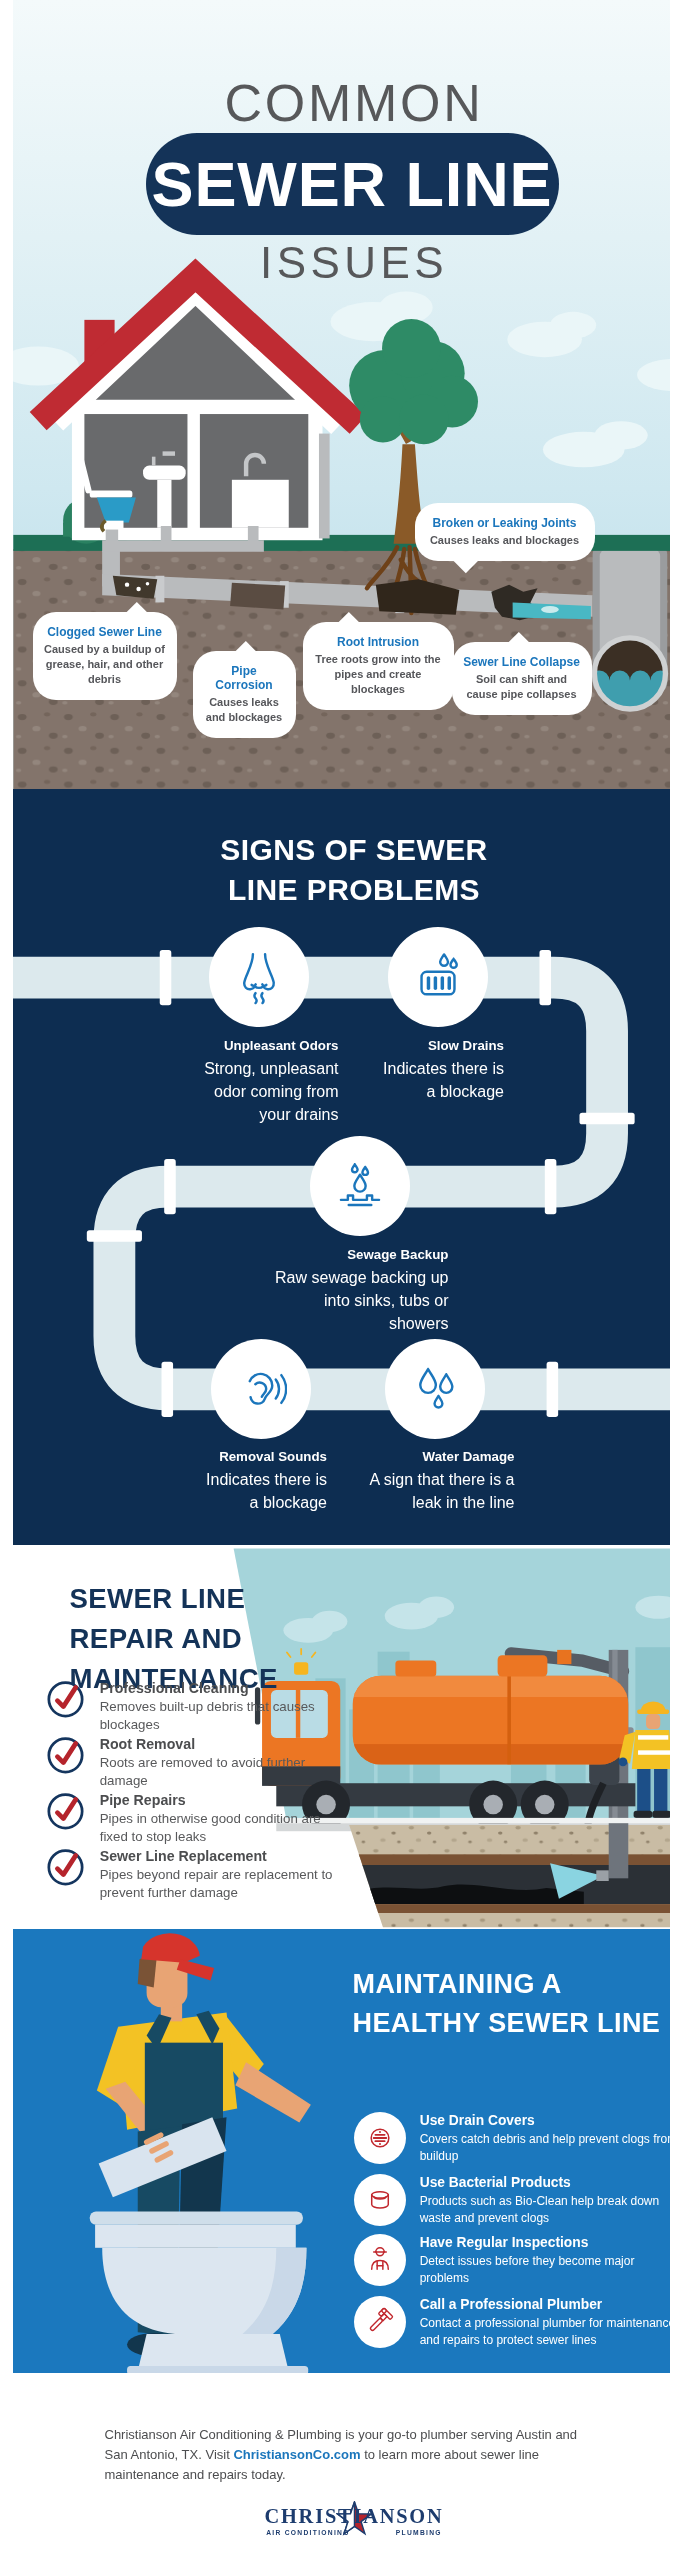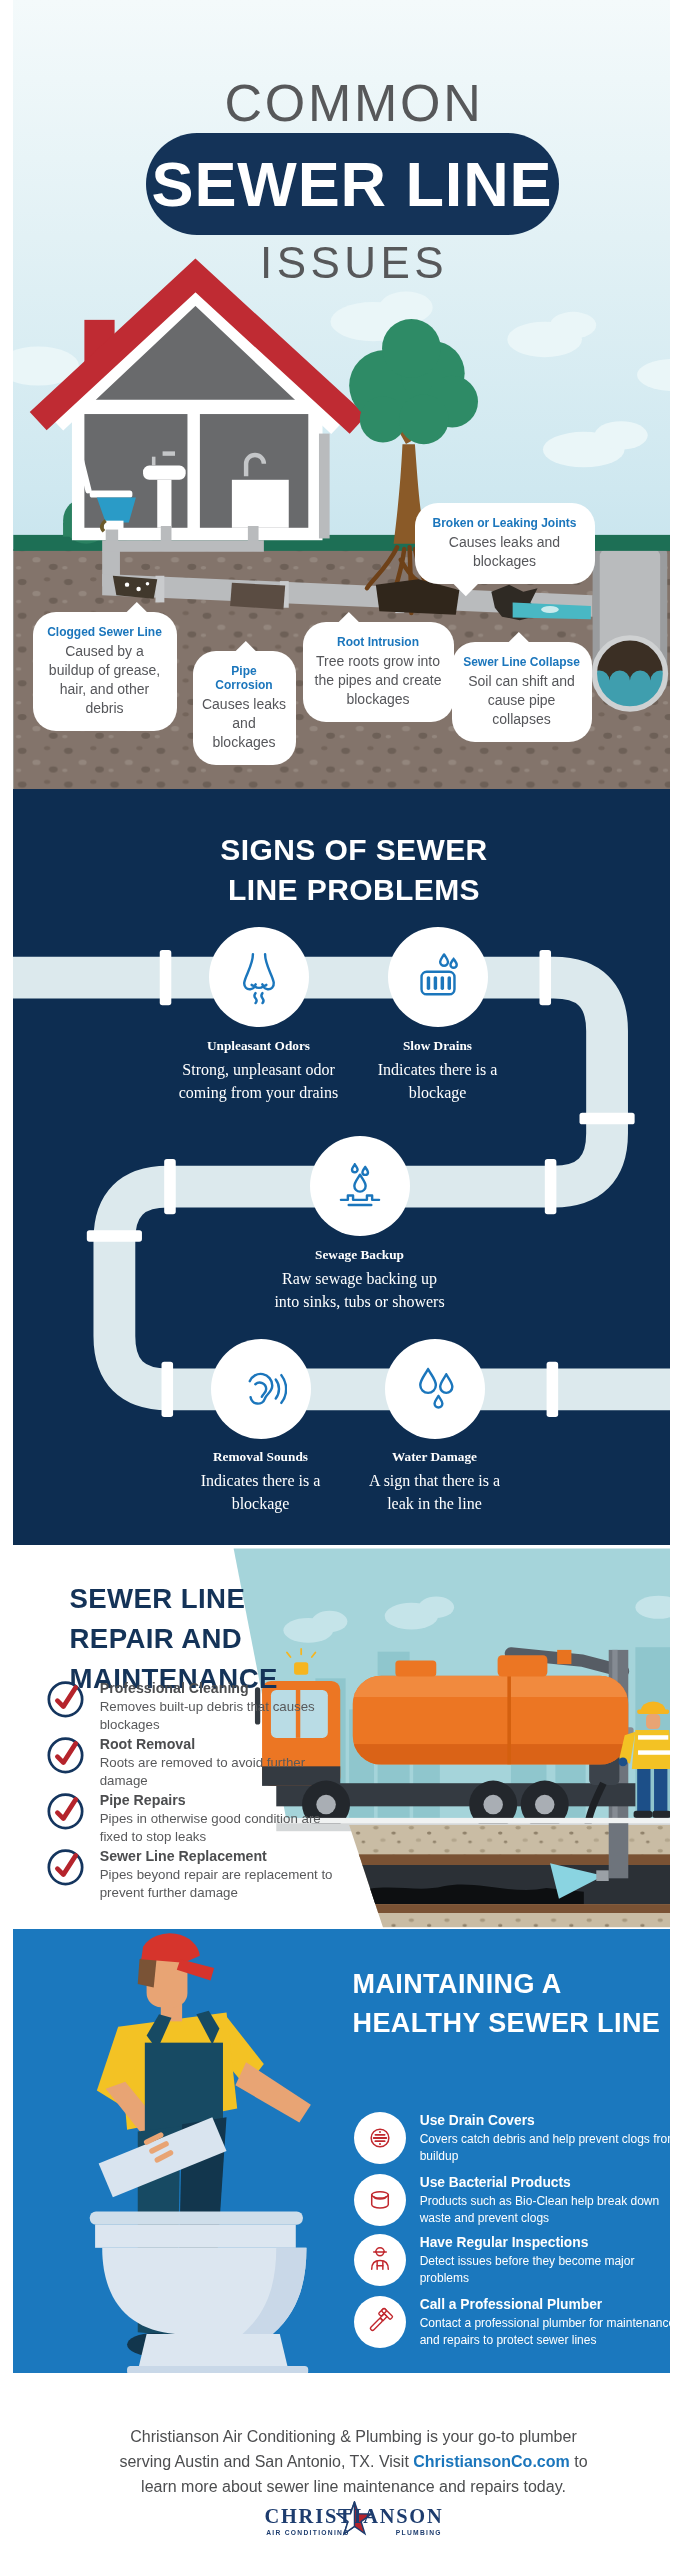--- a/index.html
+++ b/index.html
@@ -11,40 +11,40 @@
   
   .sec-hero { top:0; height:789px; background:linear-gradient(180deg,#f4fafb 0%,#e2f1f5 30%,#cfe8f0 62%,#c9e5ee 70%); }
   .hero-line1 { position:absolute; top:73px; width:100%; text-align:center; font-size:52px; color:#57585a; letter-spacing:2.7px; }
   .hero-pill { position:absolute; left:133px; top:133px; width:413px; height:102px; background:#143358; border-radius:52px;
                display:flex; align-items:center; justify-content:center; font-size:63px; font-weight:bold; color:#fff; letter-spacing:0.9px; }
   .hero-line3 { position:absolute; top:238px; width:100%; text-align:center; font-size:44px; color:#57585a; letter-spacing:4.4px; }
   .hero-svg { position:absolute; left:0; top:0; }
 
   .callout { position:absolute; background:#fff; border-radius:23px; padding:13.3px 9px; text-align:center; z-index:5; }
   .callout h4 { font-size:12px; font-weight:bold; color:#1b76bc; margin-bottom:2.7px; }
-  .callout p { font-size:14px; color:#55565a; line-height:1.35; }
+  .callout p { font-size:11px; color:#55565a; line-height:1.35;font-weight:bold; }
   .callout::after { content:""; position:absolute; width:19.6px; height:19.6px; background:#fff; transform:rotate(45deg); z-index:-1; }
   .co-broken    { left:402px; top:503px; width:180px; }
   .co-broken::after { left:41px; bottom:-7.1px; }
   .co-clogged   { left:20px;  top:612px; width:144px; }
   .co-clogged::after { right:30px; top:-6.2px; }
   .co-corrosion { left:180px; top:651px; width:103px; }
   .co-corrosion::after { left:43px; top:-6.2px; }
   .co-root      { left:290px; top:622px; width:151px; }
   .co-root::after { left:36px; top:-6.2px; }
   .co-collapse  { left:439px; top:642px; width:140px; }
   .co-collapse::after { left:57px; top:-6.2px; }
 
   
   .sec-signs { top:789px; height:756px; background:#0d2d51; }
   .signs-title { position:absolute; top:41px; width:100%; text-align:center; color:#fff; font-size:30px; font-weight:bold; line-height:1.32; letter-spacing:0.4px; }
   .pipes-svg { position:absolute; left:0; top:0; }
   .sign-circle { position:absolute; width:100px; height:100px; border-radius:50%; background:#fff;
                  display:flex; align-items:center; justify-content:center; transform:translate(-50%,-50%); }
-  .sign-label { position:absolute; transform:translateX(-50%); text-align:center; color:#fff;font-family:Liberation Serif, serif; }
+  .sign-label { position:absolute; transform:translateX(-50%); text-align:right; color:#fff; }
   .sign-label h4 { font-size:13.3px; font-weight:bold; margin-bottom:3.6px; }
   .sign-label p { font-size:16px; line-height:1.45; }
 
   
   .sec-repair { top:1545px; height:384px; background:#fff; }
   .repair-title { position:absolute; left:57px; top:34px; font-size:27.6px; font-weight:bold; color:#143358; line-height:1.45; letter-spacing:0.4px; }
   .check-item { position:absolute; left:32px; width:320px; display:flex; gap:14.2px; align-items:flex-start; }
   .check-item .txt { width:249px; padding-top:1.8px; }
   .check-item h4 { font-size:14.2px; font-weight:bold; color:#4c4d4f; margin-bottom:1.8px; }
   .check-item p { font-size:13.3px; color:#58595b; line-height:1.35; }
@@ -56,21 +56,21 @@
   .maint-item { position:absolute; left:341px; display:flex; gap:14.2px; align-items:flex-start; }
   .maint-icon { width:52px; height:52px; border-radius:50%; background:#fff; flex:0 0 52px;
                 display:flex; align-items:center; justify-content:center; }
   .maint-item .txt { width:267px; padding-top:0.9px; color:#fff; }
   .maint-item h4 { font-size:13.8px; font-weight:bold; margin-bottom:2.7px; }
   .maint-item p { font-size:12px; line-height:1.45; }
   .plumber-svg { position:absolute; left:0; top:0; }
 
   
   .sec-footer { top:2373px; height:203px; background:#fff; }
-  .footer-text { position:absolute; left:92px; top:52px; width:498px; text-align:center; font-size:16px; color:#4c4d4f; line-height:1.55; }
+  .footer-text { position:absolute; left:92px; top:52px; width:498px; font-size:13px; color:#4c4d4f; line-height:1.55; }
   .footer-link { color:#1b76bc; font-weight:bold; }
   .logo { position:absolute; top:132px; left:50%; transform:translateX(-50%); text-align:center; width:231px; }
   .logo-name { position:relative; z-index:2; font-family:"Liberation Serif", serif; font-weight:bold; color:#1d3c6e; font-size:20.4px; letter-spacing:1.8px; }
   .logo-star { position:absolute; left:50%; top:-3.6px; transform:translateX(-50%); z-index:1; }
   .logo-sub { position:relative; z-index:2; display:flex; justify-content:center; gap:46px; font-size:6.7px; font-weight:bold; color:#1d3c6e; letter-spacing:1.3px; margin-top:0.9px; }
 </style>
 </head>
 <body>
 
 <div class="page">

